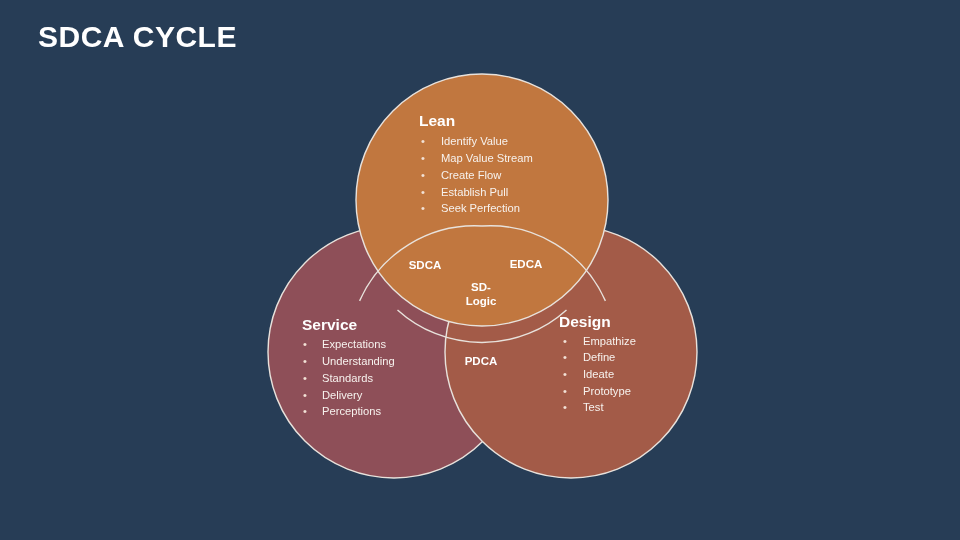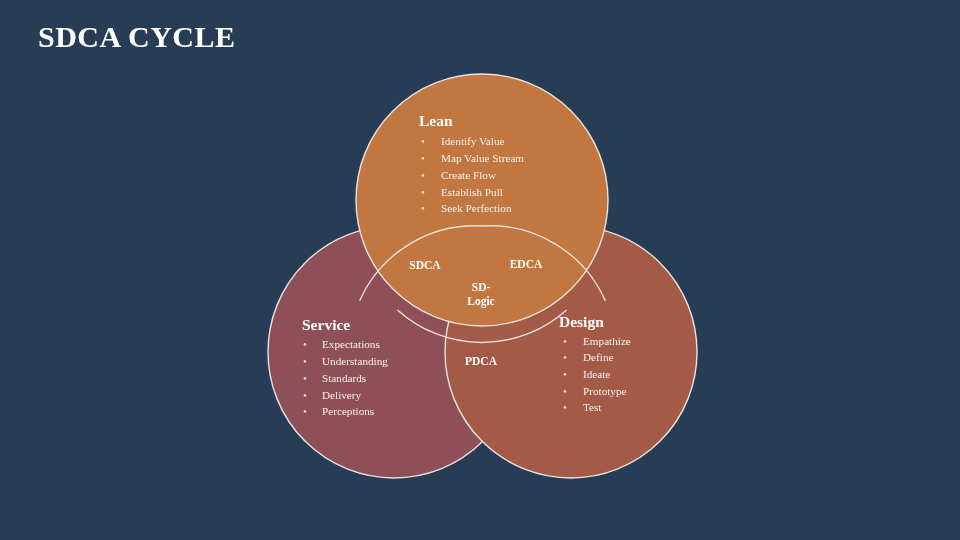--- a/index.html
+++ b/index.html
@@ -12,21 +12,20 @@
     background: #273D56;
     font-family: "Liberation Sans", sans-serif;
     overflow: hidden;
     position: relative;
   }
   #slide {
     position: absolute;
     inset: 0;
     width: 960px;
     height: 540px;
-    font-family: Liberation Serif, serif;
   }
   #page-title {
     position: absolute;
     left: 38px;
     top: 20px;
     font-size: 30px;
     font-weight: bold;
     color: #FFFFFF;
     letter-spacing: 0.5px;
     white-space: nowrap;

